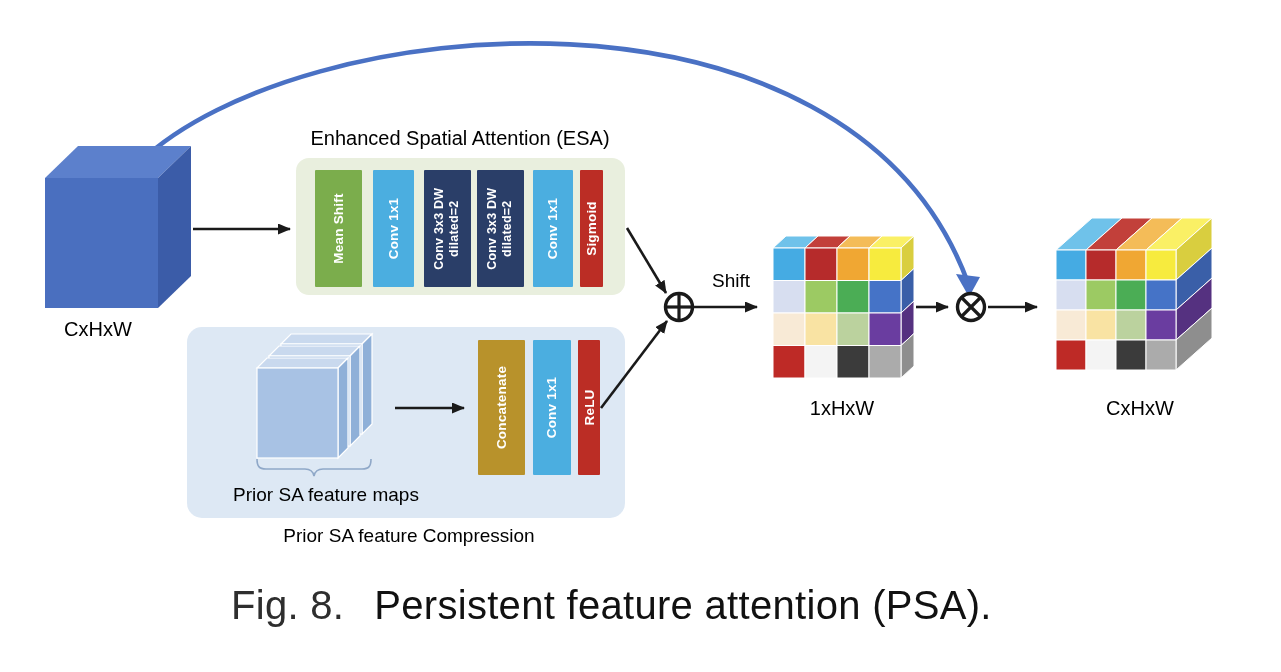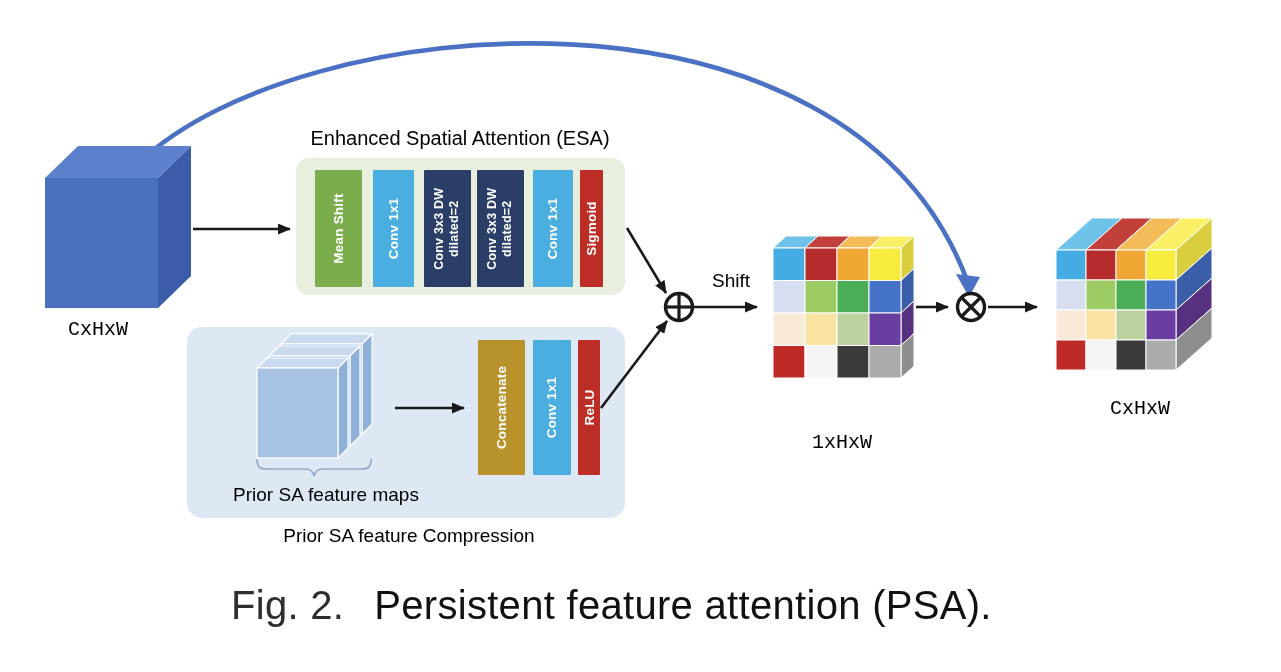--- a/index.html
+++ b/index.html
@@ -12,21 +12,21 @@
   .esa-block{left:296px;top:158px;width:329px;height:137px;border-radius:13px;}
   .prior-block{left:187px;top:327px;width:438px;height:191px;border-radius:15px;}
   .bar{position:absolute;z-index:2;display:flex;align-items:center;justify-content:center;border-radius:1px;}
   .rot{transform:rotate(-90deg);white-space:nowrap;color:#ffffff;font-weight:bold;
        font-size:13.5px;text-align:center;letter-spacing:.2px;}
   .rot.two{font-size:12.5px;line-height:1.18;}
   .rot.two div{white-space:nowrap;}
   .lbl{position:absolute;z-index:3;white-space:nowrap;font-size:19px;color:#000000;
        transform:translateX(-50%);text-align:right;}
   .lbl.title{font-size:20px;}
-  .lbl.cube{font-size:20px;font-family:Liberation Mono, monospace;}
+  .lbl.cube{font-size:20px;}
   .caption{position:absolute;left:231px;top:583px;z-index:3;white-space:nowrap;
            font-size:40px;letter-spacing:.3px;}
   .caption .prefix{margin-right:30px;}
   .caption .body{color:#111111;}
 </style>
 </head>
 <body>
 
 <div class="stage">
 
@@ -175,20 +175,20 @@
         <polygon points="1116,340 1146,340 1146,370 1116,370" fill="#3b3b3b" stroke="#ffffff" stroke-width="1"></polygon>
         <polygon points="1146,340 1176,340 1176,370 1146,370" fill="#ababab" stroke="#ffffff" stroke-width="1"></polygon>
       </g>
   </svg>
 
   <div class="lbl title" style="left:460px;top:127px;">Enhanced Spatial Attention (ESA)</div>
   <div class="lbl cube" style="left:98px;top:318px;">CxHxW</div>
   <div class="lbl" style="left:409px;top:525px;">Prior SA feature Compression</div>
   <div class="lbl" style="left:326px;top:484px;">Prior SA feature maps</div>
   <div class="lbl" style="left:731px;top:270px;">Shift</div>
-  <div class="lbl cube" style="left:842px;top:397px;margin-top:34px;">1xHxW</div>
+  <div class="lbl cube" style="left:842px;top:397px;">1xHxW</div>
   <div class="lbl cube" style="left:1140px;top:397px;">CxHxW</div>
 
   <div class="caption">
-    <span class="prefix">Fig. 2.</span><span class="body">Persistent feature attention (PSA).</span>
+    <span class="prefix">Fig. 8.</span><span class="body">Persistent feature attention (PSA).</span>
   </div>
 
 </div>
 
 </body></html>

